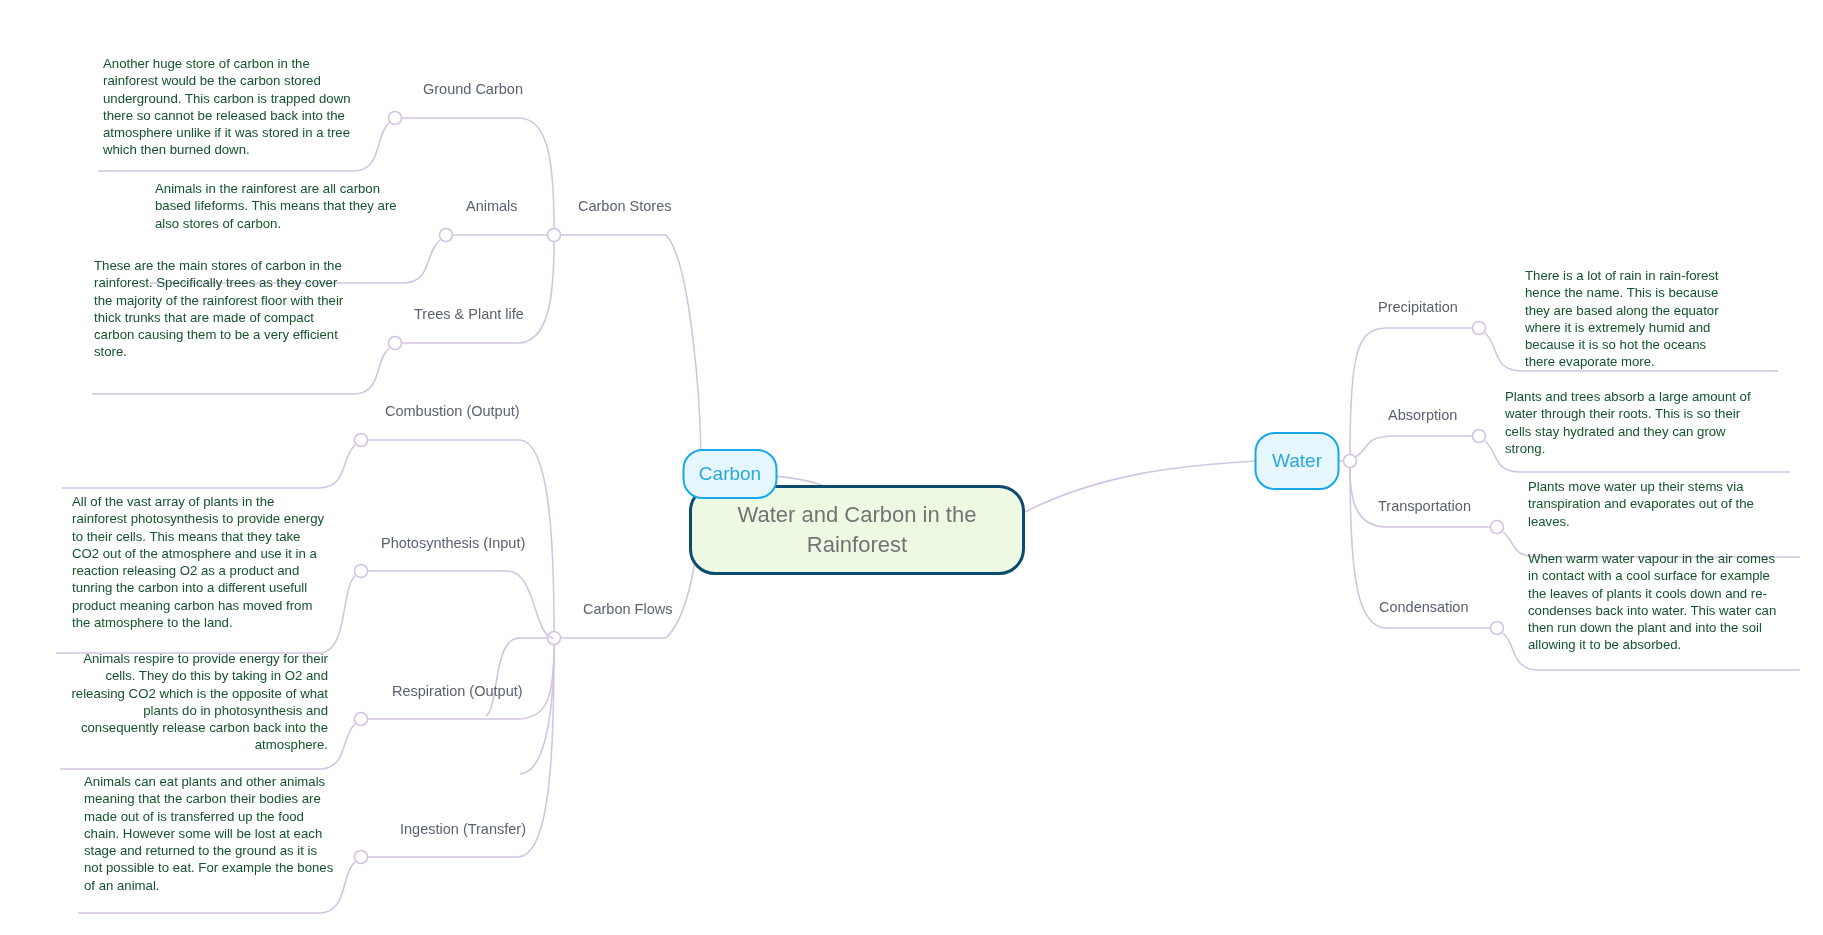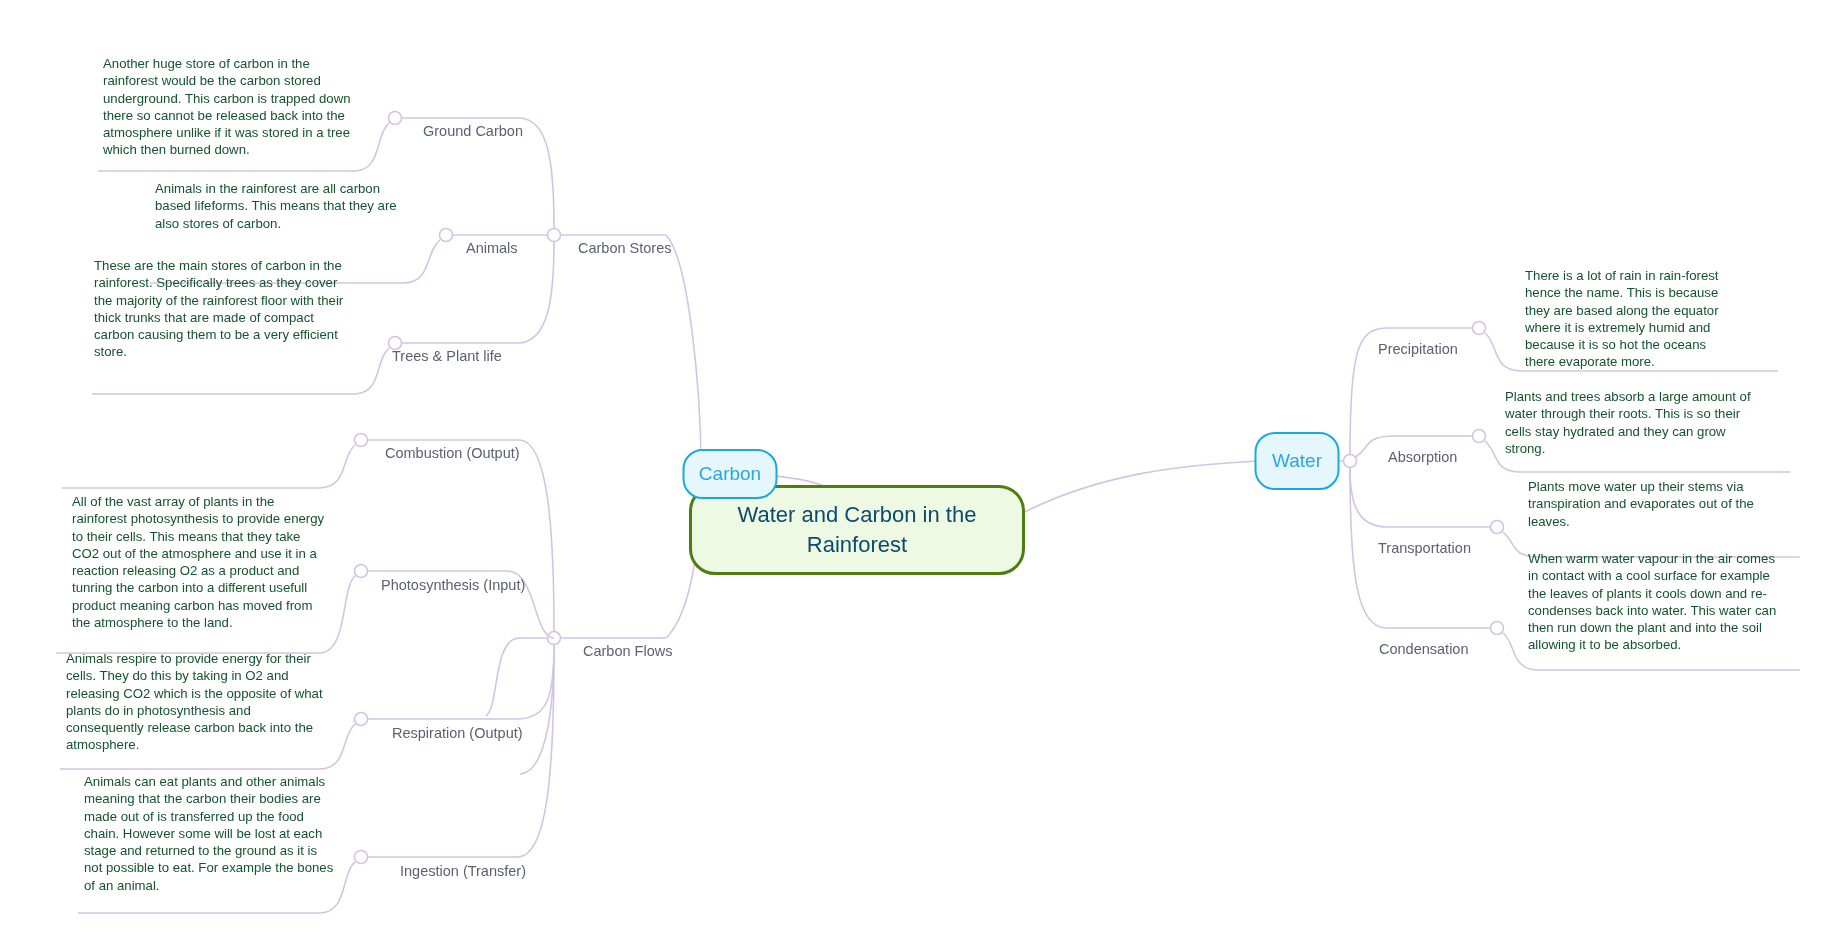--- a/index.html
+++ b/index.html
@@ -30,24 +30,24 @@
     pointer-events: none;
   }
 
   .node {
     position: absolute;
     box-sizing: border-box;
   }
 
   
   .root-node {
-    border: 3px solid #4d7c0f;
+    border: 3px solid #0c4a6e;
     background: #EDF9E3;
     border-radius: 26px;
-    color: #0c4a6e;
+    color: #737373;
     font-size: 22px;
     line-height: 30px;
     text-align: center;
     display: flex;
     align-items: center;
     justify-content: center;
     padding: 10px 38px;
   }
 
   
@@ -64,21 +64,20 @@
     padding: 6px 16px;
   }
 
   
   .topic-label {
     position: absolute;
     color: #5A6270;
     font-size: 14.5px;
     line-height: 18px;
     white-space: nowrap;
-    margin-top: 42px;
   }
 
   
   .note {
     position: absolute;
     color: #14532d;
     font-size: 13.2px;
     line-height: 17.3px;
     white-space: pre-line;
   }
@@ -179,36 +178,36 @@
 
   <div class="node main-node" style="left:1297px; top:461px; width:85px; height:58px; transform:translate(-50%,-50%);align-items:center;">
     <span>Water</span>
   </div>
 
   <div class="topic-label" style="left:578px; top:197px;">Carbon Stores</div>
   <div class="topic-label" style="left:583px; top:600px;">Carbon Flows</div>
 
   <div class="topic-label" style="left:423px; top:80px;">Ground Carbon</div>
   <div class="topic-label" style="left:466px; top:197px;">Animals</div>
-  <div class="topic-label" style="left:392px; top:305px;">Trees &amp; Plant life</div>
+  <div class="topic-label" style="left:414px; top:305px;">Trees &amp; Plant life</div>
   <div class="topic-label" style="left:385px; top:402px;">Combustion (Output)</div>
   <div class="topic-label" style="left:381px; top:534px;">Photosynthesis (Input)</div>
   <div class="topic-label" style="left:392px; top:682px;">Respiration (Output)</div>
   <div class="topic-label" style="left:400px; top:820px;">Ingestion (Transfer)</div>
 
   <div class="topic-label" style="left:1378px; top:298px;">Precipitation</div>
   <div class="topic-label" style="left:1388px; top:406px;">Absorption</div>
   <div class="topic-label" style="left:1378px; top:497px;">Transportation</div>
   <div class="topic-label" style="left:1379px; top:598px;">Condensation</div>
 
   <div class="note" style="left:103px; top:55px; width:258px;">Another huge store of carbon in the rainforest would be the carbon stored underground. This carbon is trapped down there so cannot be released back into the atmosphere unlike if it was stored in a tree which then burned down.</div>
   <div class="note" style="left:155px; top:180px; width:248px;">Animals in the rainforest are all carbon based lifeforms. This means that they are also stores of carbon.</div>
   <div class="note" style="left:94px; top:257px; width:258px;">These are the main stores of carbon in the rainforest. Specifically trees as they cover the majority of the rainforest floor with their thick trunks that are made of compact carbon causing them to be a very efficient store.</div>
   <div class="note" style="left:72px; top:493px; width:258px;">All of the vast array of plants in the rainforest photosynthesis to provide energy to their cells. This means that they take CO2 out of the atmosphere and use it in a reaction releasing O2 as a product and tunring the carbon into a different usefull product meaning carbon has moved from the atmosphere to the land.</div>
-  <div class="note" style="left:66px; top:650px; width:262px;">Animals respire to provide energy for their cells. They do this by taking in O2 and releasing CO2 which is the opposite of what plants do in photosynthesis and consequently release carbon back into the atmosphere.</div>
+  <div class="note" style="left:66px; top:650px; width:262px;text-align:right;">Animals respire to provide energy for their cells. They do this by taking in O2 and releasing CO2 which is the opposite of what plants do in photosynthesis and consequently release carbon back into the atmosphere.</div>
   <div class="note" style="left:84px; top:773px; width:252px;">Animals can eat plants and other animals meaning that the carbon their bodies are made out of is transferred up the food chain. However some will be lost at each stage and returned to the ground as it is not possible to eat. For example the bones of an animal.</div>
 
   <div class="note" style="left:1525px; top:267px; width:208px;">There is a lot of rain in rain-forest hence the name. This is because they are based along the equator where it is extremely humid and because it is so hot the oceans there evaporate more.</div>
   <div class="note" style="left:1505px; top:388px; width:262px;">Plants and trees absorb a large amount of water through their roots. This is so their cells stay hydrated and they can grow strong.</div>
   <div class="note" style="left:1528px; top:478px; width:228px;">Plants move water up their stems via transpiration and evaporates out of the leaves.</div>
   <div class="note" style="left:1528px; top:550px; width:252px;">When warm water vapour in the air comes in contact with a cool surface for example the leaves of plants it cools down and re-condenses back into water. This water can then run down the plant and into the soil allowing it to be absorbed.</div>
 
 </div>
 
 </body></html>

